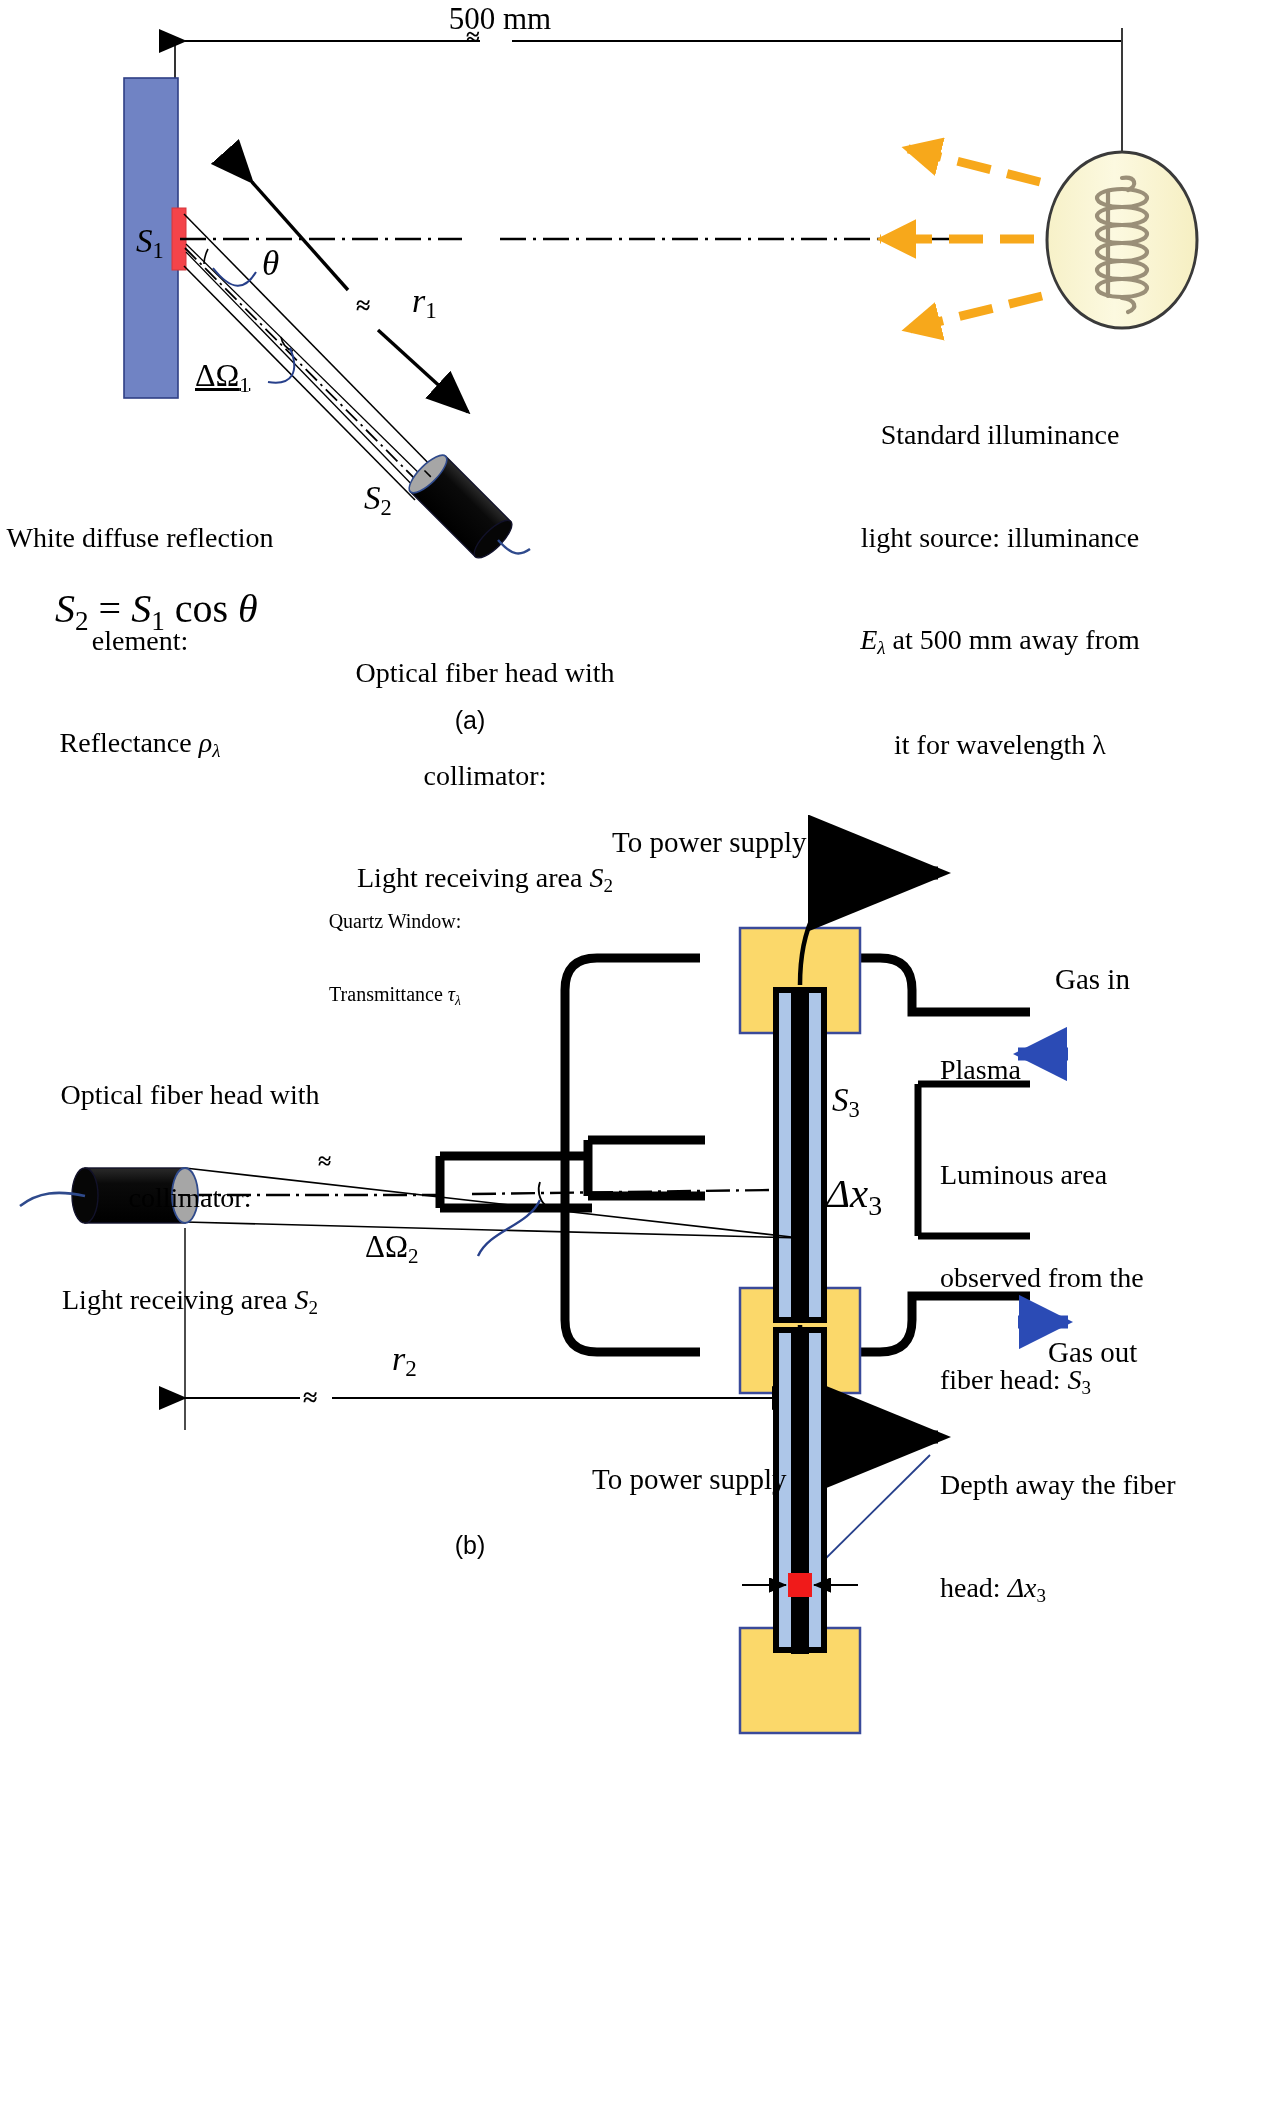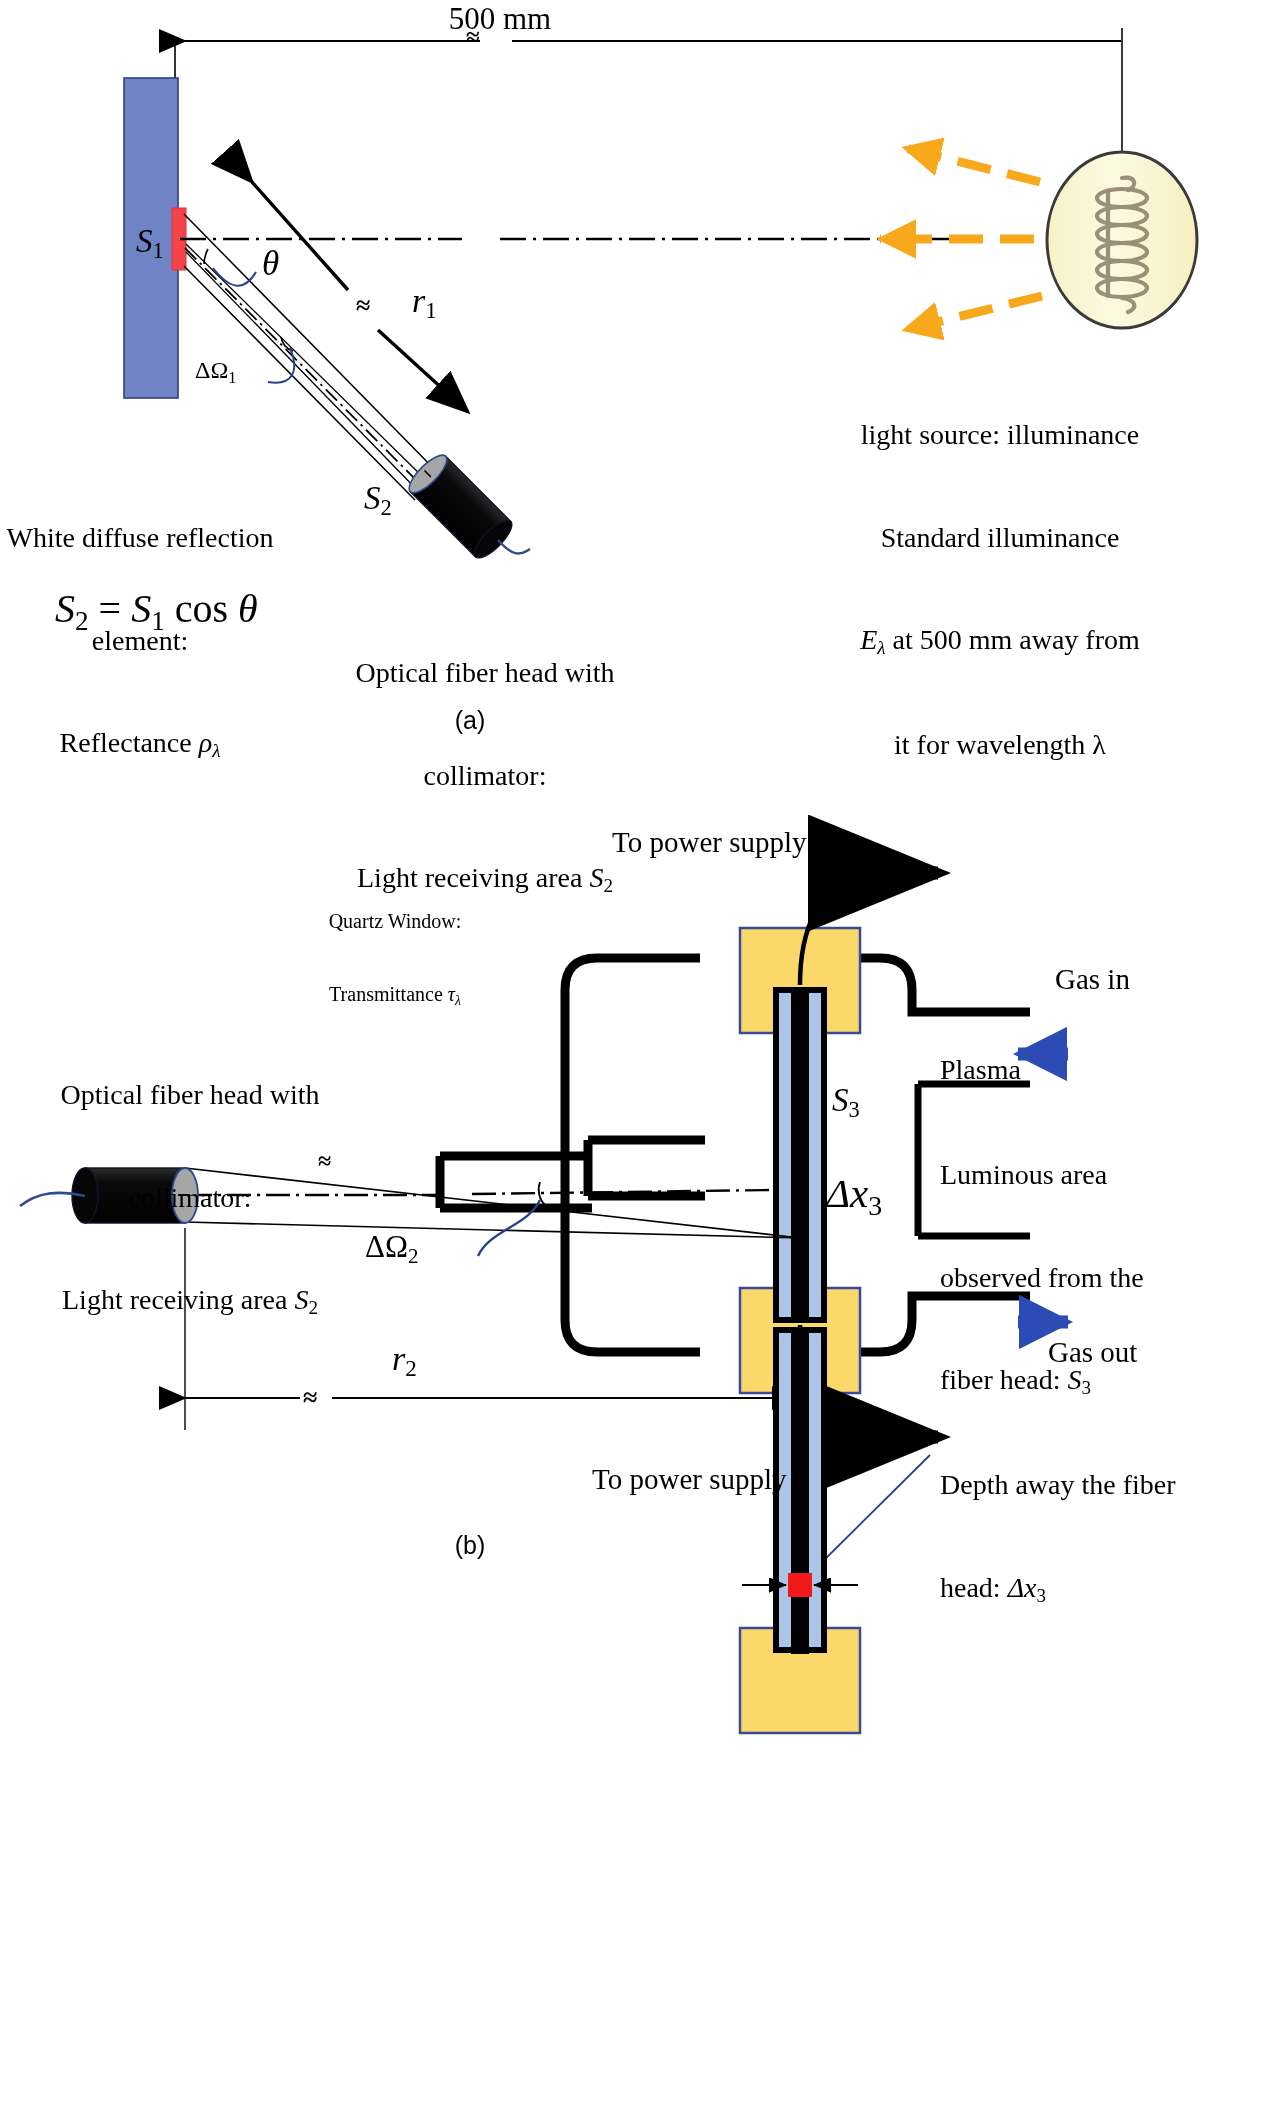--- a/index.html
+++ b/index.html
@@ -189,41 +189,41 @@
 <div class="txt" style="left:466px;top:22px;font-size:25px;font-weight:bold;">≈</div>
 
 <div class="txt" style="left:136px;top:221px;font-size:33px;"><span class="mi">S</span><sub>1</sub></div>
 
 <div class="txt mi" style="left:262px;top:243px;font-size:35px;">θ</div>
 
 <div class="txt" style="left:412px;top:280px;font-size:34px;"><span class="mi">r</span><sub>1</sub></div>
 
 <div class="txt" style="left:356px;top:290px;font-size:26px;font-weight:bold;">≈</div>
 
-<div class="txt" style="left:195px;top:356px;font-size:24px;"><span>ΔΩ</span><sub>1</sub></div>
+<div class="txt" style="left:195px;top:356px;font-size:32px;text-decoration:underline;"><span>ΔΩ</span><sub>1</sub></div>
 
 <div class="txt" style="left:364px;top:478px;font-size:33px;"><span class="mi">S</span><sub>2</sub></div>
 
 <div class="txt ctr" style="left:0px;top:453px;width:280px;font-size:28px;">
   <div>White diffuse reflection</div>
   <div>element:</div>
   <div><span>Reflectance </span><span class="mi">ρ</span><sub class="mi">λ</sub></div>
 </div>
 
 <div class="txt" style="left:55px;top:585px;font-size:40px;"><span class="mi">S</span><sub>2</sub><span> = </span><span class="mi">S</span><sub>1</sub><span> cos </span><span class="mi">θ</span></div>
 
 <div class="txt ctr" style="left:335px;top:588px;width:300px;font-size:28px;">
   <div>Optical fiber head with</div>
   <div>collimator:</div>
   <div><span>Light receiving area </span><span class="mi">S</span><sub>2</sub></div>
 </div>
 
 <div class="txt ctr" style="left:790px;top:350px;width:420px;font-size:28px;">
+  <div>Standard illuminance</div>
   <div>light source: illuminance</div>
-  <div>Standard illuminance</div>
   <div><span class="mi">E</span><sub class="mi">λ</sub><span> at 500 mm away from</span></div>
   <div><span>it for wavelength λ</span></div>
 </div>
 
 <div class="txt panel-lbl ctr" style="left:420px;top:705px;width:100px;">(a)</div>
 
 <div class="txt ctr" style="left:250px;top:860px;width:290px;font-size:20px;">
   <div>Quartz Window:</div>
   <div><span>Transmittance </span><span class="mi">τ</span><sub class="mi">λ</sub></div>
 </div>

